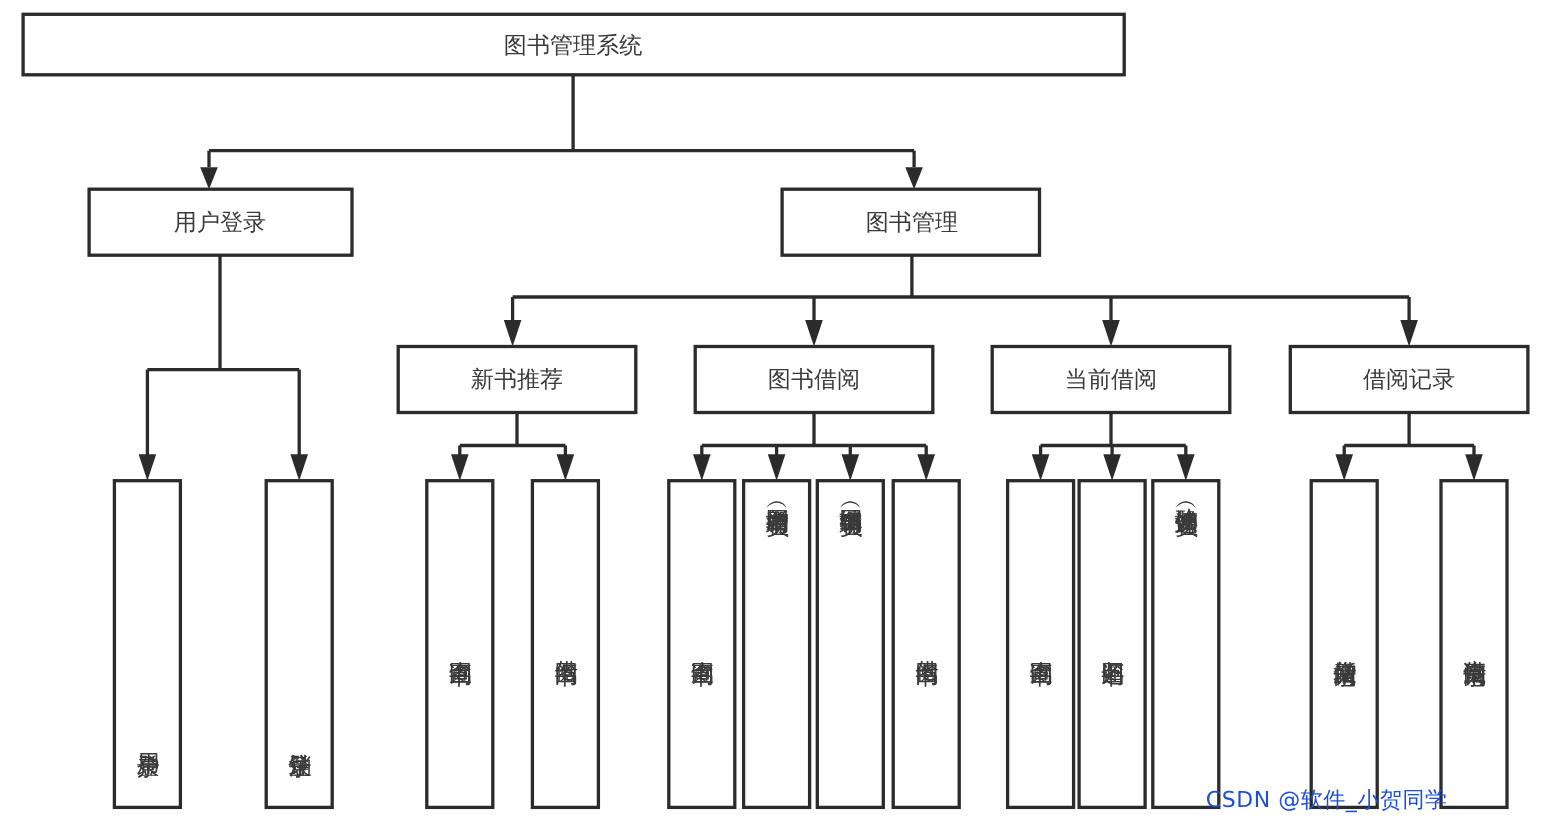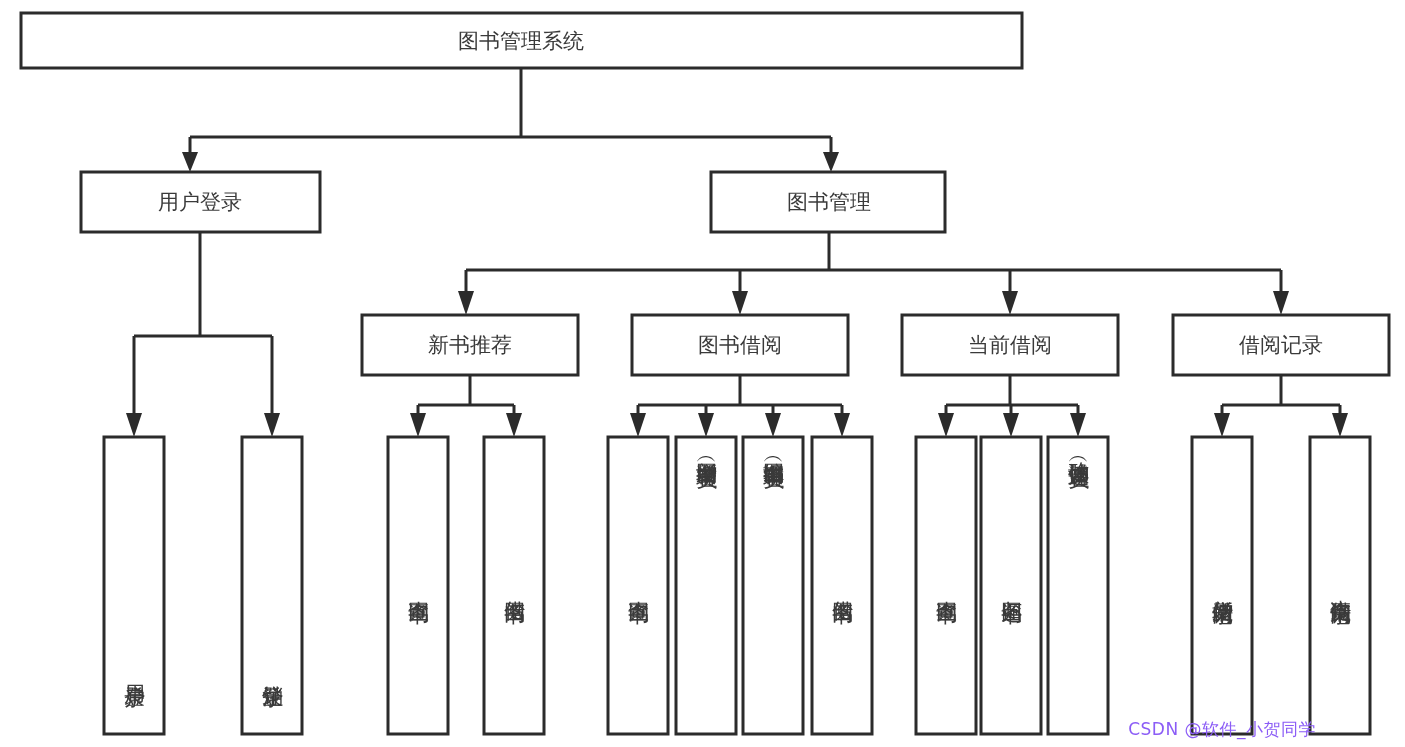--- a/index.html
+++ b/index.html
@@ -66,22 +66,22 @@
     line-height: 1.12;
     color: #3a3a3a;
     letter-spacing: 1px;
     white-space: nowrap;
   }
   .watermark {
     position: absolute;
     right: 8px;
     bottom: 6px;
     font-family: "DejaVu Sans", "Liberation Sans", sans-serif;
-    font-size: 17px;
-    color: #8b5cf6;
+    font-size: 20px;
+    color: #1d4ed8;
     letter-spacing: 0.5px;
     white-space: nowrap;
     margin-top: 39px;
   }
 </style>
 </head>
 <body>
 
 <div id="diagram-root">
 

